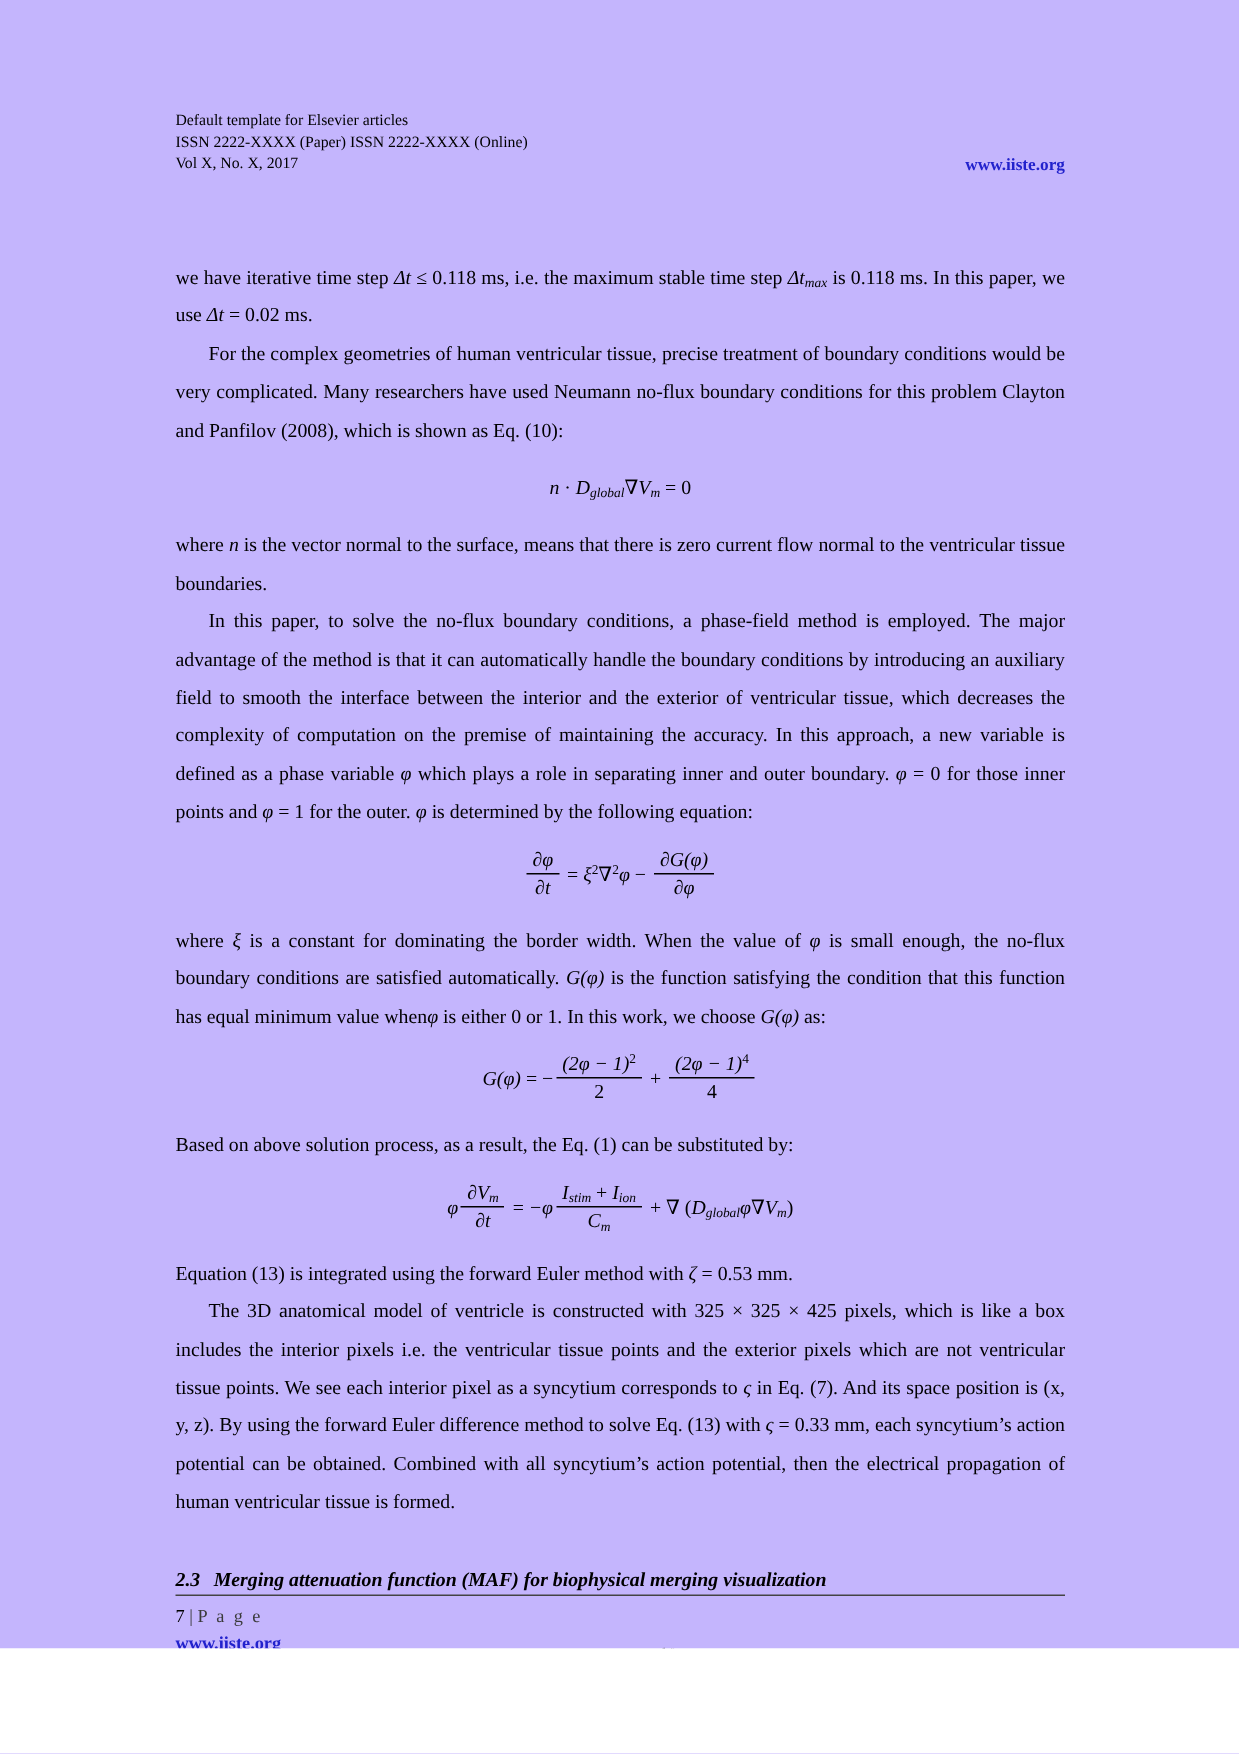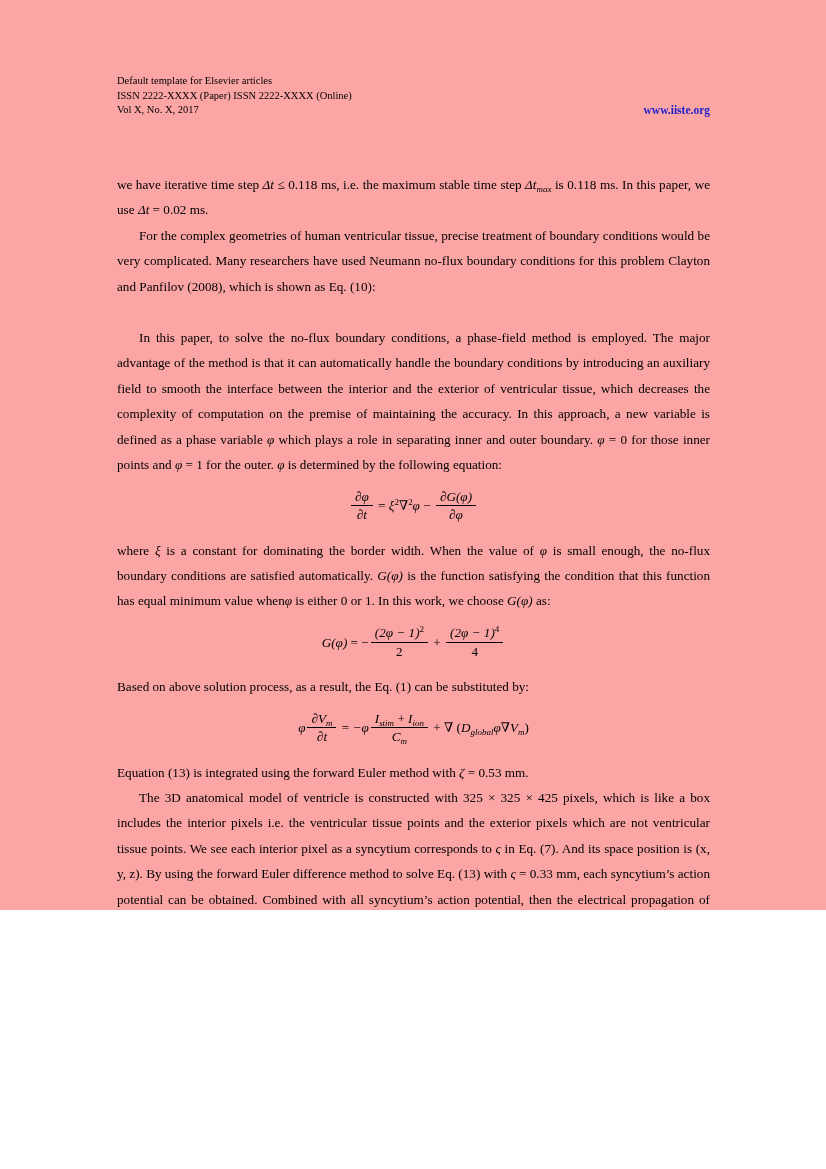--- a/index.html
+++ b/index.html
@@ -3,22 +3,22 @@
 <meta charset="utf-8">
 <style>
   html, body {
     margin: 0;
     padding: 0;
     background: #ffffff;
   }
   .page {
     position: relative;
     width: 826px;
-    height: 910px;
-    background: #fca5a5;
+    height: 1099px;
+    background: #c4b5fd;
     font-family: "Liberation Serif", "DejaVu Serif", serif;
     color: #000000;
     overflow: hidden;
   }
 
   
   .header {
     position: absolute;
     left: 117px;
     top: 74px;
@@ -179,22 +179,24 @@
     <a class="header-link" href="#">www.iiste.org</a>
   </div>
 
   <div class="body-block">
 
     <p class="para noindent"><span>we have iterative time step </span><span class="mi">Δt</span><span> ≤ 0.118 ms, i.e. the maximum stable time step </span><span class="mi">Δt</span><sub class="ms">max</sub><span> is 0.118 ms. In this paper, we use </span><span class="mi">Δt</span><span> = 0.02 ms.</span></p>
 
     <p class="para indent">For the complex geometries of human ventricular tissue, precise treatment of boundary conditions would be very complicated. Many researchers have used Neumann no-flux boundary conditions for this problem Clayton and Panfilov (2008), which is shown as Eq. (10):</p>
 
     <div class="eq-gap-top"></div>
-    <div class="eq-gap-bot"></div>
-
+    <p class="eq"><span class="mi">n</span> <span>·</span> <span class="mi">D</span><sub class="ms">global</sub><span>∇</span><span class="mi">V</span><sub class="ms">m</sub> <span>= 0</span></p>
+    <div class="eq-gap-bot"></div>
+
+    <p class="para noindent"><span>where </span><span class="mi">n</span><span> is the vector normal to the surface, means that there is zero current flow normal to the ventricular tissue boundaries.</span></p>
 
     <p class="para indent"><span>In this paper, to solve the no-flux boundary conditions, a phase-field method is employed. The major advantage of the method is that it can automatically handle the boundary conditions by introducing an auxiliary field to smooth the interface between the interior and the exterior of ventricular tissue, which decreases the complexity of computation on the premise of maintaining the accuracy. In this approach, a new variable is defined as a phase variable </span><span class="mi">φ</span><span> which plays a role in separating inner and outer boundary. </span><span class="mi">φ</span><span> = 0 for those inner points and </span><span class="mi">φ</span><span> = 1 for the outer. </span><span class="mi">φ</span><span> is determined by the following equation:</span></p>
 
     <div class="eq-gap-top"></div>
     <p class="eq"><span class="frac"><span class="num-part mi">∂φ</span><span class="den-part mi">∂t</span></span> <span>=</span> <span class="mi">ξ</span><sup class="mn">2</sup><span>∇</span><sup class="mn">2</sup><span class="mi">φ</span> <span>−</span> <span class="frac"><span class="num-part mi">∂G(φ)</span><span class="den-part mi">∂φ</span></span></p>
     <div class="eq-gap-bot"></div>
 
     <p class="para noindent"><span>where </span><span class="mi">ξ</span><span> is a constant for dominating the border width. When the value of </span><span class="mi">φ</span><span> is small enough, the no-flux boundary conditions are satisfied automatically. </span><span class="mi">G(φ)</span><span> is the function satisfying the condition that this function has equal minimum value when</span><span class="mi">φ</span><span> is either 0 or 1. In this work, we choose </span><span class="mi">G(φ)</span><span> as:</span></p>
 
     <div class="eq-gap-top"></div>
@@ -205,20 +207,21 @@
 
     <div class="eq-gap-top"></div>
     <p class="eq"><span class="mi">φ</span><span class="frac"><span class="num-part"><span class="mi">∂V</span><sub class="ms">m</sub></span><span class="den-part mi">∂t</span></span> <span>=</span> <span class="mi">−φ</span><span class="frac"><span class="num-part"><span class="mi">I</span><sub class="ms">stim</sub> <span>+</span> <span class="mi">I</span><sub class="ms">ion</sub></span><span class="den-part"><span class="mi">C</span><sub class="ms">m</sub></span></span> <span>+</span> <span>∇</span> <span>(</span><span class="mi">D</span><sub class="ms">global</sub><span class="mi">φ</span><span>∇</span><span class="mi">V</span><sub class="ms">m</sub><span>)</span></p>
     <div class="eq-gap-bot"></div>
 
     <p class="para noindent"><span>Equation (13) is integrated using the forward Euler method with </span><span class="mi">ζ</span><span> = 0.53 mm.</span></p>
 
     <p class="para indent"><span>The 3D anatomical model of ventricle is constructed with 325 ×  325 ×  425 pixels, which is like a box includes the interior pixels i.e. the ventricular tissue points and the exterior pixels which are not ventricular tissue points. We see each interior pixel as a syncytium corresponds to </span><span class="mi">ς</span><span> in Eq. (7). And its space position is (x, y, z). By using the forward Euler difference method to solve Eq. (13) with </span><span class="mi">ς</span><span> = 0.33 mm, each syncytium’s action potential can be obtained. Combined with all syncytium’s action potential, then the electrical propagation of human ventricular tissue is formed.</span></p>
 
     <div style="height:26px"></div>
+    <p class="heading"><span class="num">2.3</span><span>Merging attenuation function (MAF) for biophysical merging visualization</span></p>
     <div style="height:8px"></div>
 
 
     <div style="height:22px"></div>
     <p class="eq"><span class="mi">L</span><span>(</span><span class="mi">x</span><span>)</span> <span>=</span> <span class="mi">L</span><span>(</span><span class="mi">x</span><sub class="mn">0</sub><span>)</span><span class="mi">e</span><span class="expwrap"><span>−</span> <span class="intlim"><span class="ilimtop">x</span><span class="intsign">∫</span><span class="ilimbot"><span>x</span><sub class="mn">0</sub></span></span><span class="mi">τ(t)dt</span></span></p>
 
   </div>
 
   <div class="footer">
     <div class="footer-rule"></div>

